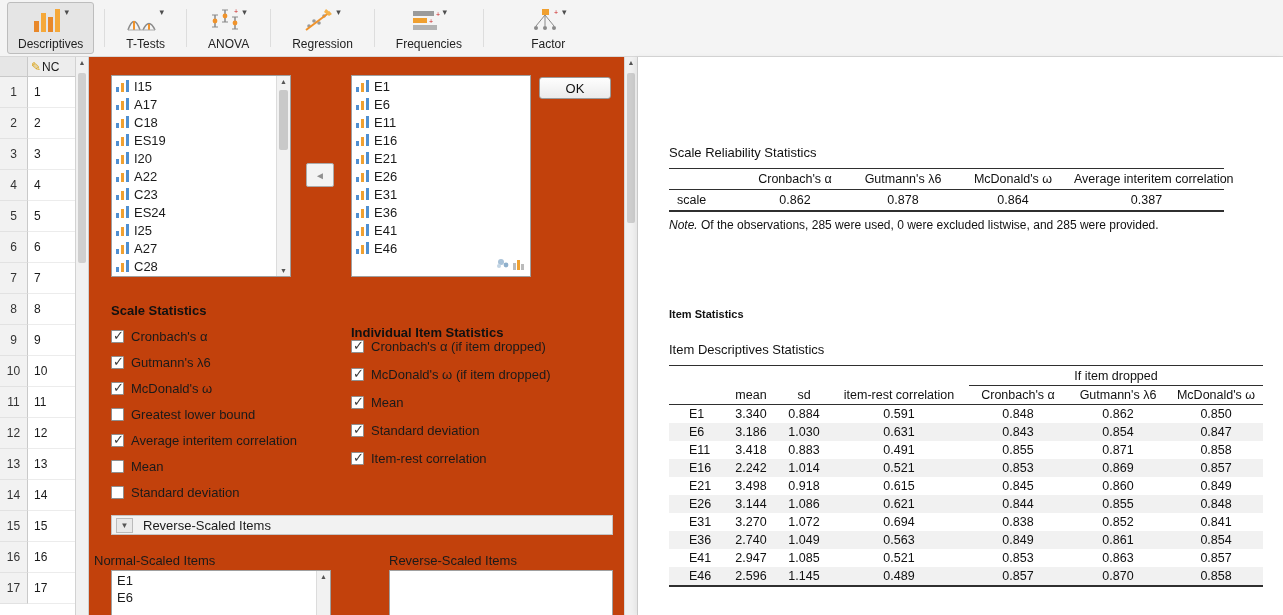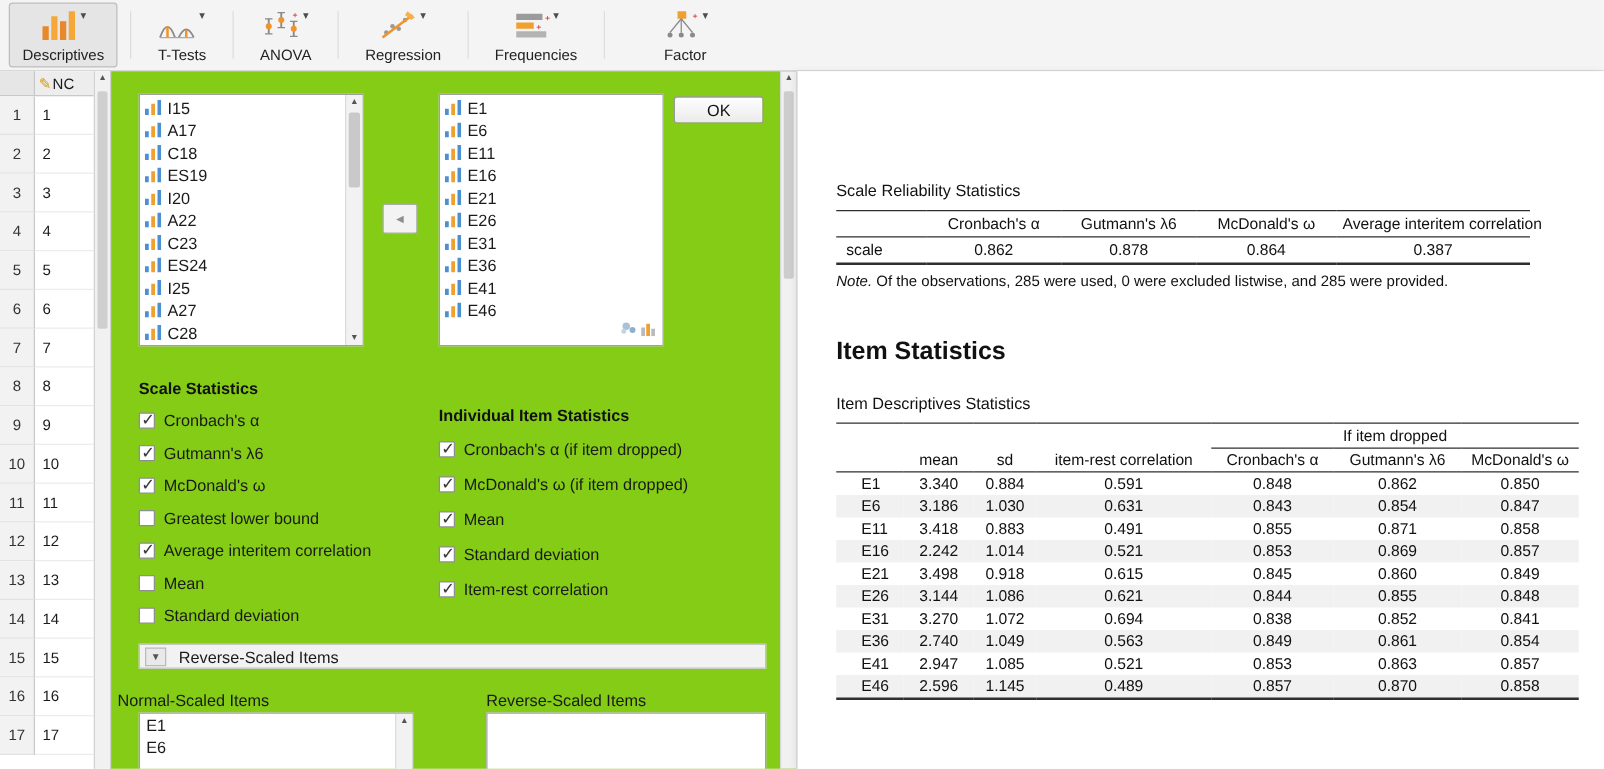--- a/index.html
+++ b/index.html
@@ -33,21 +33,21 @@
   .ss-corner { width:28px; background:#e6e6e6; border-right:1px solid #c9c9c9; }
   .ss-colhead { flex:1; display:flex; align-items:center; padding-left:3px; font-size:12px; gap:1px; overflow:hidden; }
   .pencil { color:#d79b00; font-size:12px; }
   .ss-rows { position:absolute; top:20px; left:0; right:13px; bottom:0; overflow:hidden; }
   .ss-row { display:flex; height:31px; }
   .ss-num { width:28px; background:#f2f2f2; border-right:1px solid #c9c9c9; border-bottom:1px solid #e2e2e2;
             font-size:12px; color:#333; display:flex; align-items:center; justify-content:center; }
   .ss-val { flex:1; border-bottom:1px solid #ececec; font-size:12px; display:flex; align-items:center; padding-left:6px; }
 
   
-  .options { position:absolute; top:57px; left:88px; width:549px; bottom:0; background:#84cc16;
+  .options { position:absolute; top:57px; left:88px; width:549px; bottom:0; background:#c2410c;
              border-left:1px solid #cfcfcf; overflow:hidden; }
   .opt-scroll { position:absolute; top:0; right:0; bottom:0; width:13px; background:#f1f1f1; border-left:1px solid #d8d8d8; }
   .opt-scroll .sb-thumb { position:absolute; left:2px; right:2px; top:16px; height:150px; background:#cdcdcd; border-radius:2px; }
 
   .varlist { position:absolute; background:#fff; border:1px solid #a0a0a0; overflow:hidden; }
   #available-list { left:22px; top:18px; width:180px; height:202px; }
   #assigned-list  { left:262px; top:18px; width:180px; height:202px; }
   .var-items { position:absolute; inset:1px 15px 1px 1px; overflow:hidden; }
   #assigned-list .var-items { inset:1px 2px 1px 1px; }
   .var-item { display:flex; align-items:center; gap:5px; height:18px; padding-left:3px; font-size:13px; cursor:pointer; }
@@ -60,21 +60,21 @@
                   display:flex; align-items:center; justify-content:center; cursor:pointer; }
   .ok-btn { position:absolute; left:450px; top:20px; width:72px; height:22px; border:1px solid #9b9b9b; border-radius:3px;
             background:linear-gradient(#fefefe,#ebebeb); font-size:13px; color:#111;
             display:flex; align-items:center; justify-content:center; cursor:pointer; }
 
   .opt-heading { position:absolute; font-size:13px; font-weight:bold; color:#111; }
   #scale-heading { left:22px; top:246px; }
   #item-heading  { left:262px; top:268px; }
   .cb-col { position:absolute; display:flex; flex-direction:column; }
   #scale-cbs { left:22px; top:270px; gap:8px; }
-  #item-cbs  { left:262px; top:293px; gap:10px; }
+  #item-cbs  { left:262px; top:280px; gap:10px; }
   .cb-row { display:flex; align-items:center; gap:7px; height:18px; cursor:pointer; }
   .cb { width:13px; height:13px; border:1px solid #8f8f8f; background:#fff; position:relative; border-radius:1px; flex:none; }
   .cb.checked::after { content:"✓"; position:absolute; left:1px; top:-3px; font-size:13px; font-weight:bold; color:#3a3a3a; }
   .cb-label { font-size:13px; white-space:nowrap; }
 
   .reverse-bar { position:absolute; left:22px; top:458px; width:502px; height:20px; background:#f2f2f2;
                  border:1px solid #c4c4c4; display:flex; align-items:center; gap:10px; padding-left:4px; }
   .disclosure { width:17px; height:15px; border:1px solid #bbb; background:#e9e9e9; font-size:8px; color:#555;
                 display:flex; align-items:center; justify-content:center; cursor:pointer; }
   .reverse-bar-label { font-size:13px; }
@@ -100,21 +100,21 @@
   td { white-space:nowrap; }
 
   .scale-table { width:555px; border-top:1px solid #2f2f2f; border-bottom:2px solid #2f2f2f; }
   .scale-table th, .scale-table td { padding:3px 5px; text-align:center; }
   .scale-table .head-row th { border-bottom:1px solid #2f2f2f; }
   .scale-table .rowlab { text-align:left; padding-left:8px; }
 
   .note { font-size:12px; margin-top:6px; color:#111; }
   .note-lab { font-style:italic; }
 
-  .sec-title { font-size:20px; font-weight:bold; margin-top:38px; color:#111; }
+  .sec-title { font-size:11px; font-weight:bold; margin-top:76px; color:#111; }
 
   .item-table { width:594px; border-top:1px solid #2f2f2f; border-bottom:2px solid #2f2f2f; }
   .item-table th, .item-table td { padding:2px 4px; text-align:center; }
   .item-table .grp-row th { border-bottom:none; padding-top:3px; }
   .item-table .grp-span { border-bottom:1px solid #2f2f2f !important; }
   .item-table .head-row th { border-bottom:1px solid #2f2f2f; }
   .item-table .rowlab { text-align:left; padding-left:20px; }
   .item-table tbody tr:nth-of-type(even) { background:#f1f1f1; }
 </style>
 </head>

